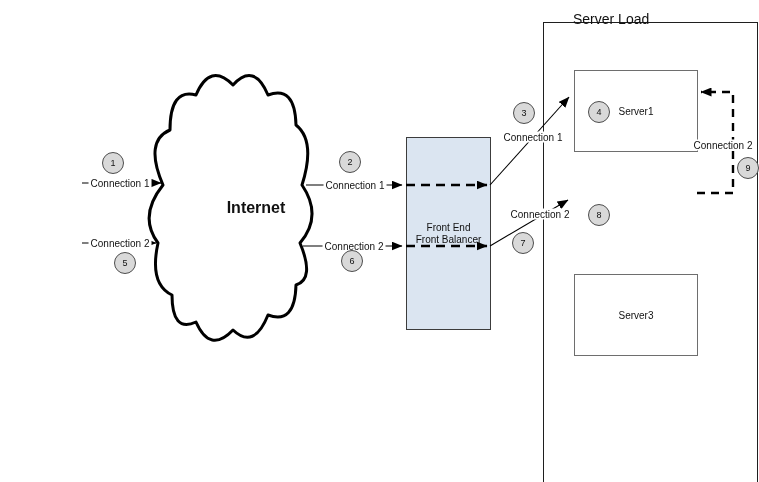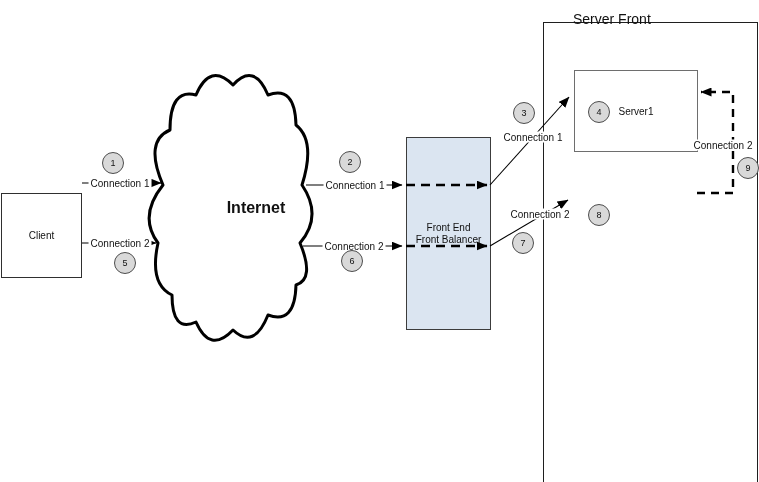--- a/index.html
+++ b/index.html
@@ -27,33 +27,33 @@
   .badge{position:absolute;width:22px;height:22px;border-radius:50%;
          background:var(--badge-fill,#d9d9d9);border:1px solid var(--badge-border,#4d4d4d);
          display:flex;align-items:center;justify-content:center;font-size:9px;z-index:4;}
 </style>
 </head>
 <body>
 
 <div class="stage">
 
   <div class="box farm-box"></div>
-  <div class="farm-title">Server Front</div>
+  <div class="farm-title">Server Load</div>
 
-  <div class="box client-box">
-    <span>Client</span>
-  </div>
 
   <div class="box lb-box">
     <span>Front End</span>
     <span>Front Balancer</span>
   </div>
 
   <div class="box server-box" style="top:51px">
     <span>Server1</span>
+  </div>
+  <div class="box server-box" style="top:255px">
+    <span>Server3</span>
   </div>
 
   <svg class="wires" width="759" height="482" viewBox="0 0 759 482">
     <defs>
       <marker id="arr" viewBox="0 0 11 9" refX="10.5" refY="4.5" markerWidth="11" markerHeight="9" orient="auto" markerUnits="userSpaceOnUse">
         <path class="arrowhead" d="M0,0 L11,4.5 L0,9 Z"></path>
       </marker>
     </defs>
 
     <path class="cloud" d="

